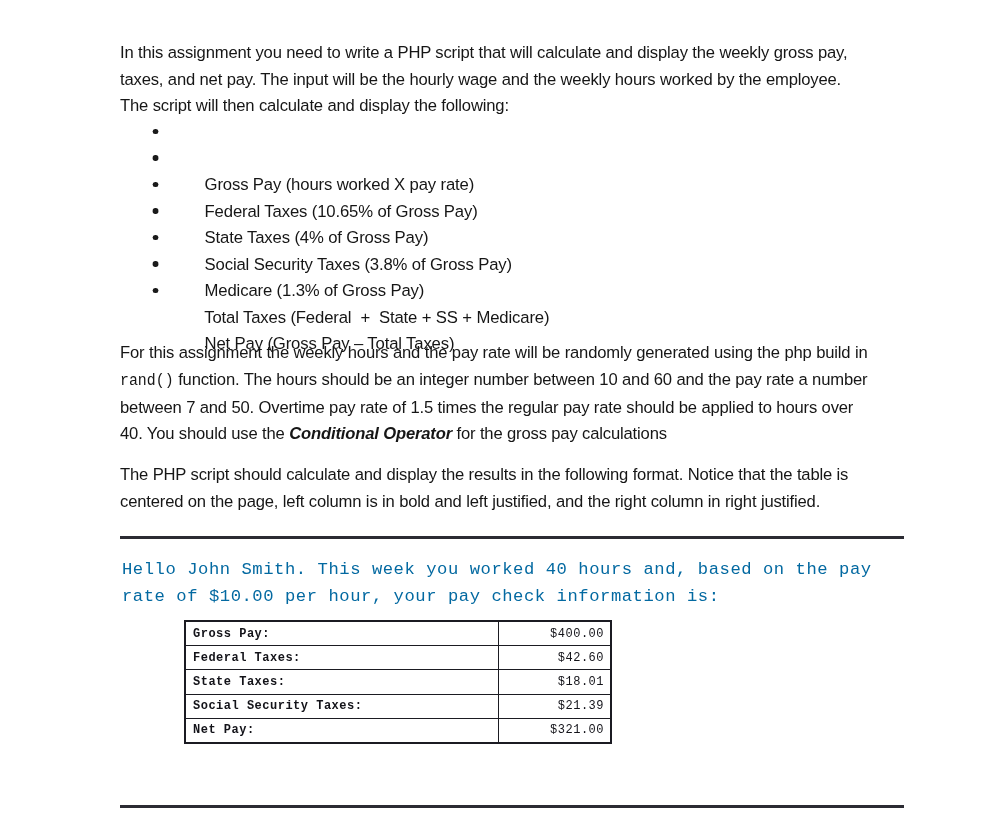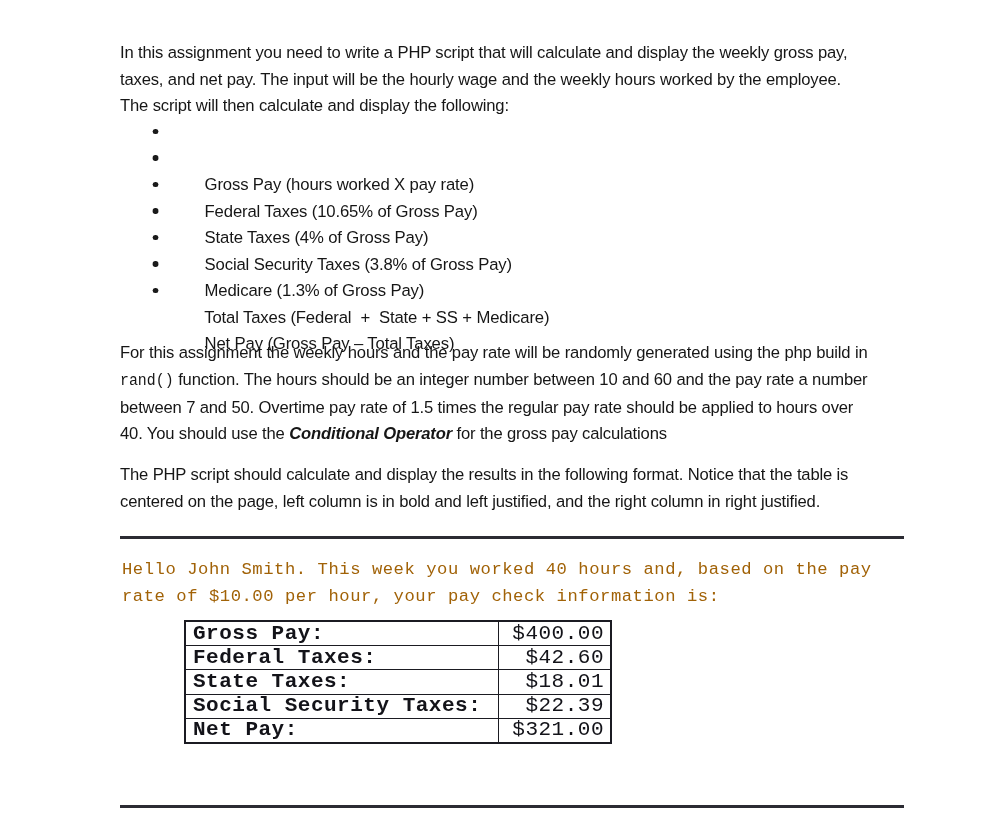--- a/index.html
+++ b/index.html
@@ -101,39 +101,39 @@
 
   
   .mono-block {
     position: absolute;
     left: 114px;
     top: 556px;
     font-family: "Liberation Mono", "DejaVu Sans Mono", monospace;
     font-size: 17.2px;
     line-height: 27px;
     letter-spacing: 0.55px;
-    color: #a16207;
+    color: #0369a1;
     white-space: pre;
   }
 
   
   .paytable {
     position: absolute;
     left: 176px;
     top: 620px;
     width: 412px;
     border-collapse: collapse;
     table-layout: fixed;
     border: 2px solid #1b1b22;
     background: #ffffff;
   }
   .paytable td {
     border: 1px solid #1b1b22;
     font-family: "Liberation Mono", "DejaVu Sans Mono", monospace;
-    font-size: 21px;
+    font-size: 12px;
     line-height: 20px;
     height: 23.2px;
     letter-spacing: 0.5px;
     color: #131319;
     padding: 0;
   }
   .paytable td.label {
     width: 305px;
     font-weight: bold;
     text-align: left;
@@ -207,21 +207,21 @@
       <tr>
         <td class="label">Federal Taxes:</td>
         <td class="value">$42.60</td>
       </tr>
       <tr>
         <td class="label">State Taxes:</td>
         <td class="value">$18.01</td>
       </tr>
       <tr>
         <td class="label">Social Security Taxes:</td>
-        <td class="value">$22.39</td>
+        <td class="value">$21.39</td>
       </tr>
       <tr>
         <td class="label">Net Pay:</td>
         <td class="value">$321.00</td>
       </tr>
     </tbody>
   </table>
 
   <div class="hrule" id="rule-bottom"></div>
 

